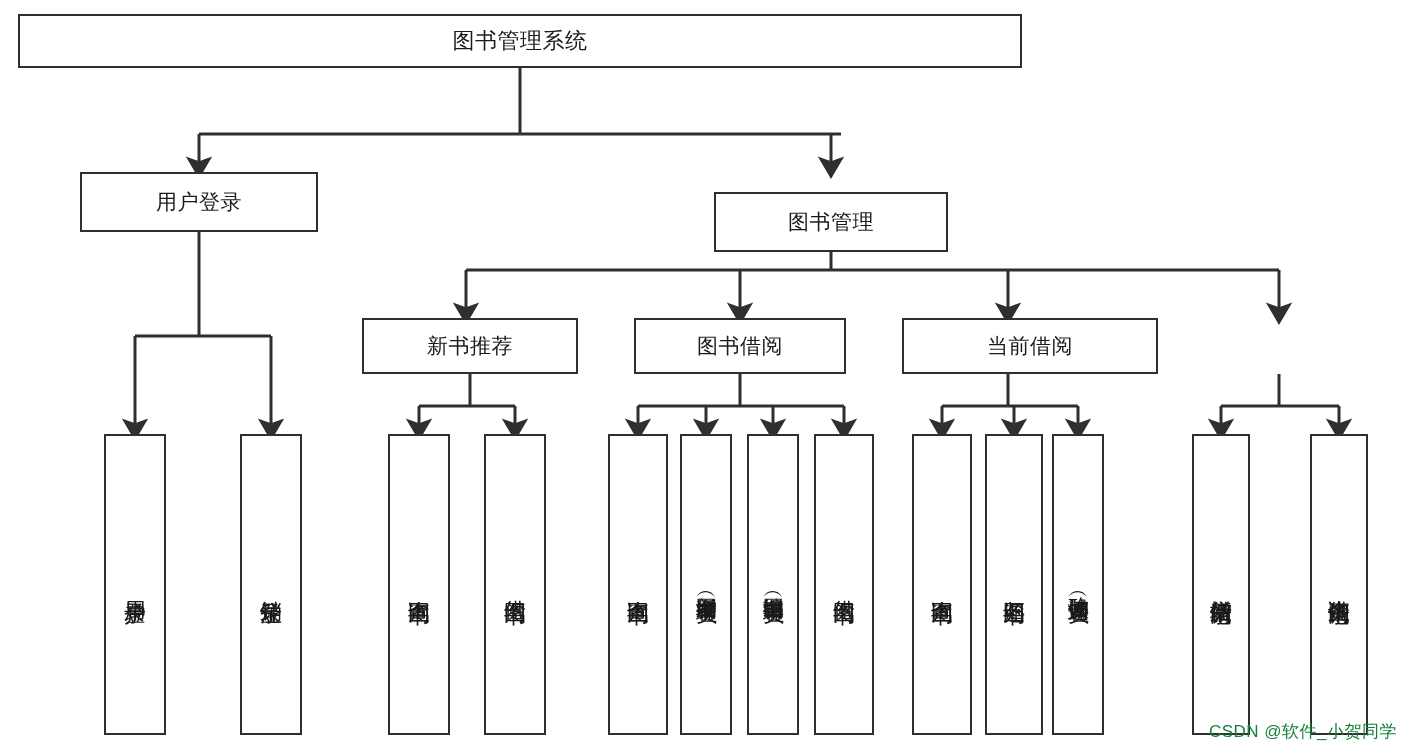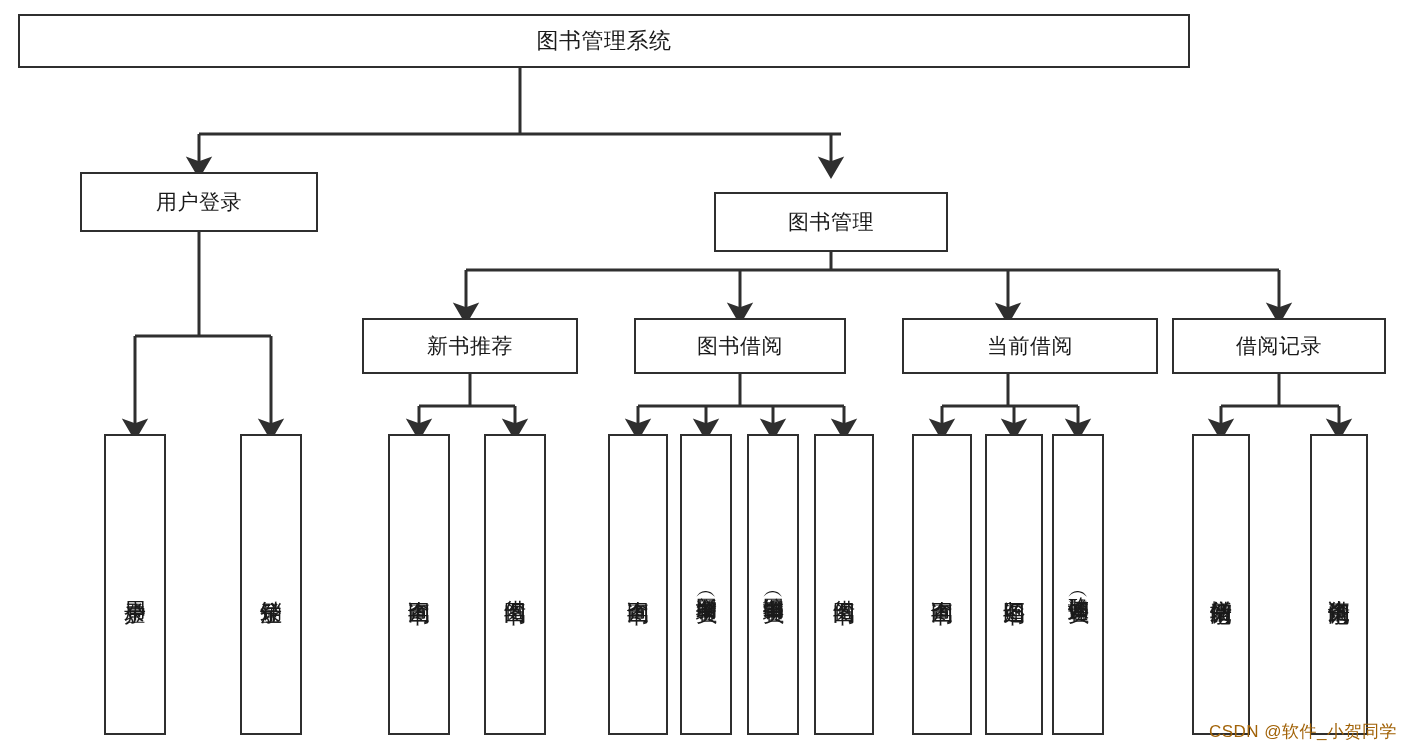--- a/index.html
+++ b/index.html
@@ -50,21 +50,21 @@
     letter-spacing:1px;
     max-height:292px;
     text-align:center;
   }
   .node-v.tall .label{font-size:21px;}
   .watermark{
     position:absolute;
     right:8px;
     bottom:4px;
     font-size:17px;
-    color:#a16207;
+    color:#15803d;
     white-space:nowrap;
     letter-spacing:0.5px;
     text-align:right;
   }
 </style>
 </head>
 <body>
 
 <div id="diagram">
 
@@ -111,42 +111,39 @@
       <path d="M1014,406 L1014,428" marker-end="url(#arrow)"></path>
       <path d="M1078,406 L1078,428" marker-end="url(#arrow)"></path>
 
       <path d="M1279,374 L1279,406"></path>
       <path d="M1221,406 L1339,406"></path>
       <path d="M1221,406 L1221,428" marker-end="url(#arrow)"></path>
       <path d="M1339,406 L1339,428" marker-end="url(#arrow)"></path>
     </g>
   </svg>
 
-  <div class="node node-h root" id="n-root" style="left: 18px; top: 14px; width: 1172px; height: 54px;">
+  <div class="node node-h root" id="n-root" style="left: 18px; top: 14px; width: 1004px; height: 54px;">
     <span class="label">图书管理系统</span>
   </div>
 
   <div class="node node-h" id="n-l2-0" style="left: 80px; top: 172px; width: 238px; height: 60px;">
     <span class="label">用户登录</span>
   </div>
   <div class="node node-h" id="n-l2-1" style="left: 714px; top: 172px; width: 234px; height: 60px; margin-top: 20px;">
     <span class="label">图书管理</span>
   </div>
 
   <div class="node node-h" id="n-l3-0" style="left: 362px; top: 318px; width: 216px; height: 56px;">
     <span class="label">新书推荐</span>
   </div>
   <div class="node node-h" id="n-l3-1" style="left: 634px; top: 318px; width: 212px; height: 56px;">
     <span class="label">图书借阅</span>
   </div>
   <div class="node node-h" id="n-l3-2" style="left: 902px; top: 318px; width: 256px; height: 56px;">
     <span class="label">当前借阅</span>
-  </div>
-  <div class="node node-h" id="n-l3-3" style="left: 1172px; top: 318px; width: 214px; height: 56px;">
-    <span class="label">借阅记录</span>
   </div>
 
   <div class="node node-v" id="n-leaf-0" style="left: 104px; top: 434px; width: 62px; height: 301px;">
     <span class="label">用户登录</span>
   </div>
   <div class="node node-v" id="n-leaf-1" style="left: 240px; top: 434px; width: 62px; height: 301px;">
     <span class="label">注销登录</span>
   </div>
   <div class="node node-v" id="n-leaf-2" style="left: 388px; top: 434px; width: 62px; height: 301px;">
     <span class="label">查询图书</span>

